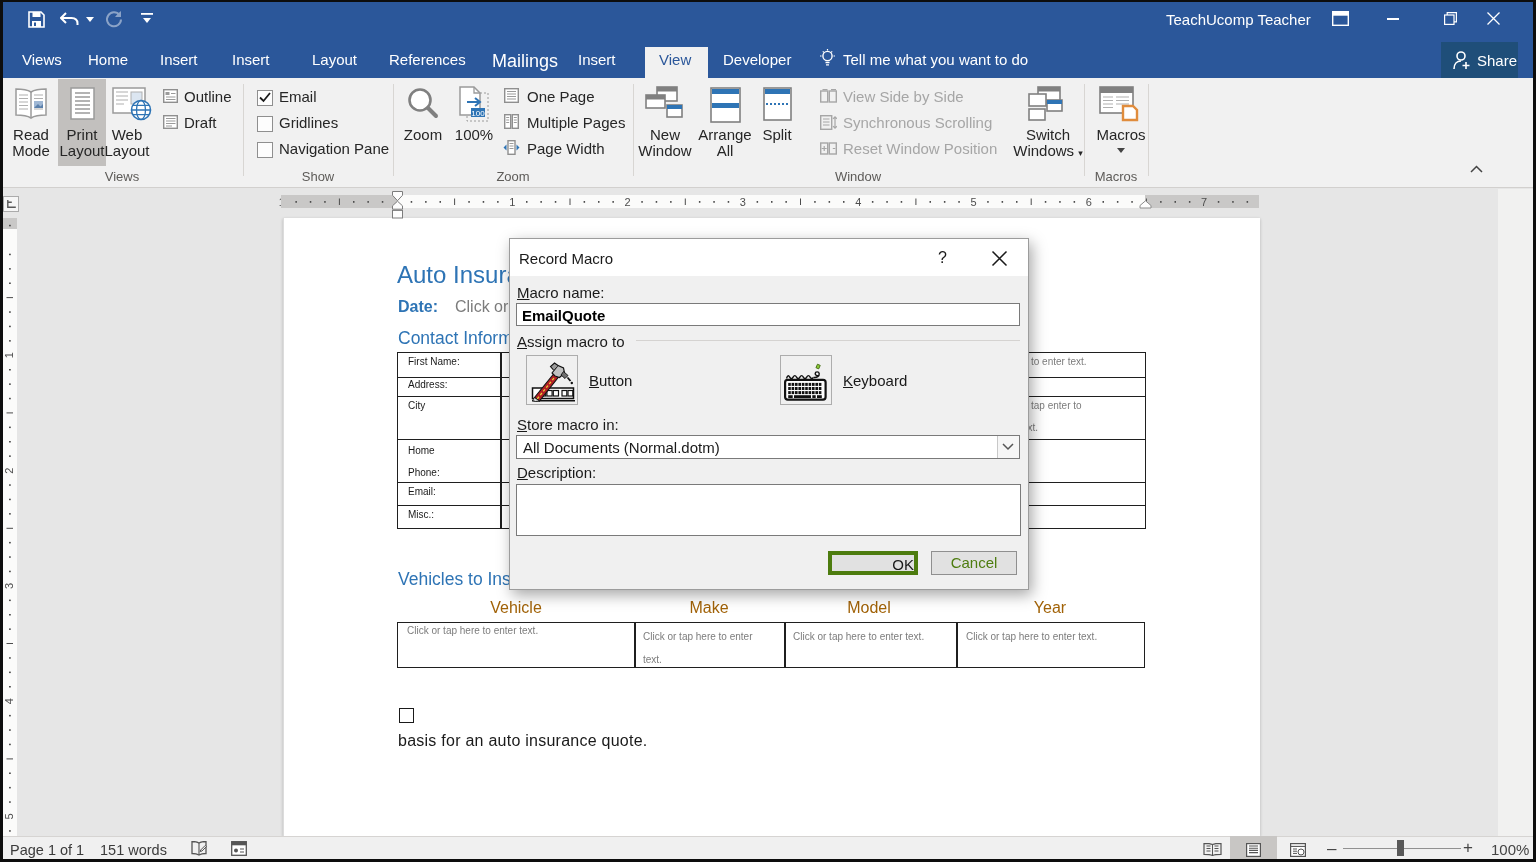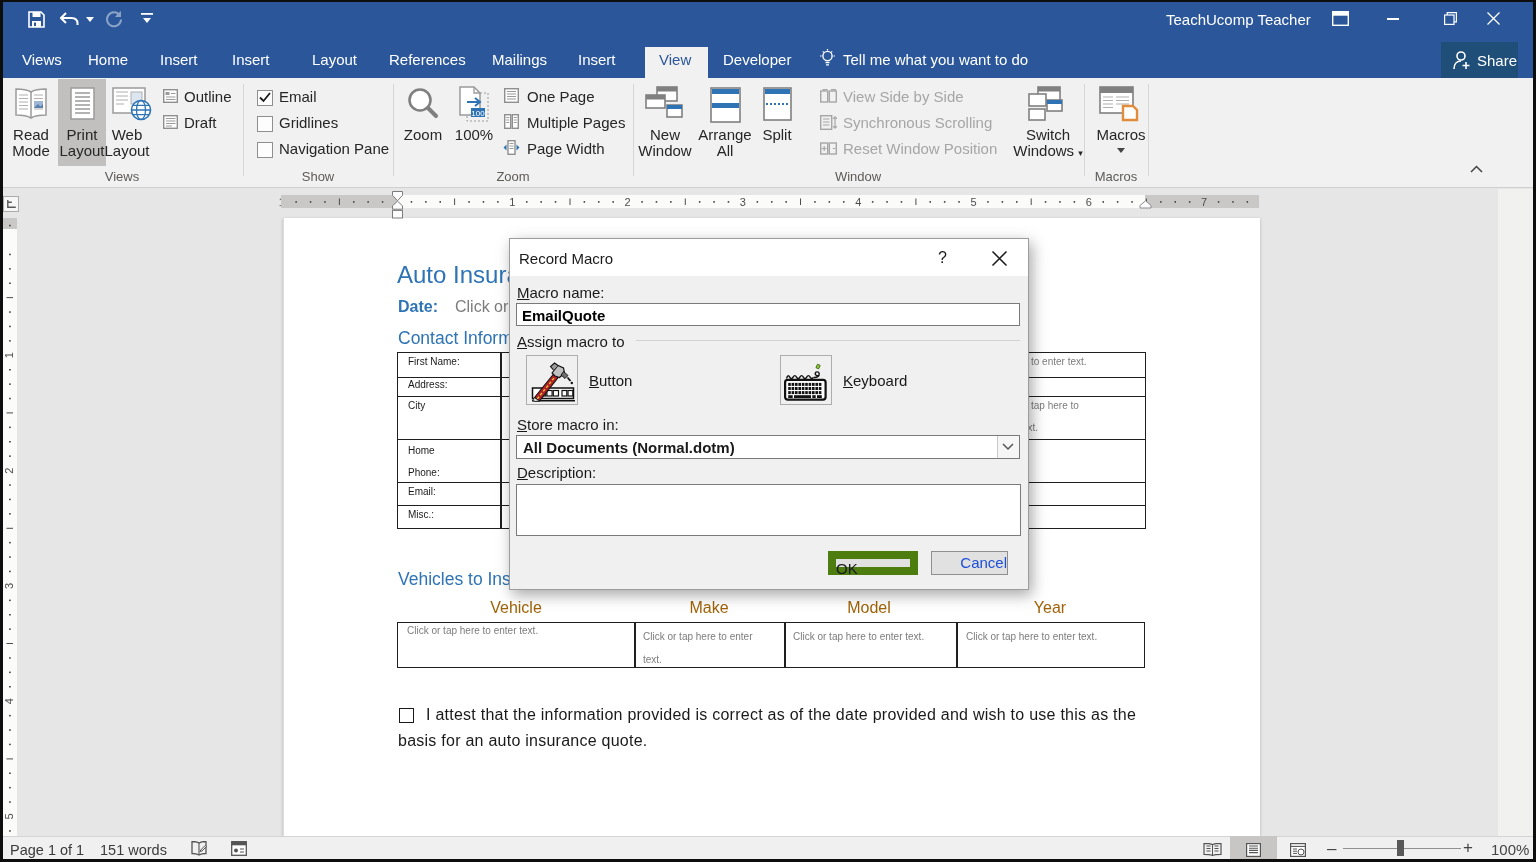--- a/index.html
+++ b/index.html
@@ -61,21 +61,21 @@
       <path d="M0.5 0.5 12.5 12.5M12.5 0.5 0.5 12.5" stroke="#fff" stroke-width="1.3"></path>
     </svg>
 
 <div class="a" style="left:645px;top:47px;width:63px;height:31px;background:#f1f1f1"></div>
 <div class="a wht" style="left:22px;top:51px;font-size:15px">Views</div>
 <div class="a wht" style="left:88px;top:51px;font-size:15px">Home</div>
 <div class="a wht" style="left:160px;top:51px;font-size:15px">Insert</div>
 <div class="a wht" style="left:232px;top:51px;font-size:15px">Insert</div>
 <div class="a wht" style="left:312px;top:51px;font-size:15px">Layout</div>
 <div class="a wht" style="left:389px;top:51px;font-size:15px">References</div>
-<div class="a wht" style="left:492px;top:51px;font-size:15px">Mailings</div>
+<div class="a wht" style="left:492px;top:51px;font-size:18px">Mailings</div>
 <div class="a wht" style="left:578px;top:51px;font-size:15px">Insert</div>
 <div class="a" style="left:659px;top:51px;font-size:15px;color:#2b579a">View</div>
 <div class="a wht" style="left:723px;top:51px;font-size:15px">Developer</div>
 <svg class="a" style="left:820px;top:49px" width="15" height="20" viewBox="0 0 15 20">
       <circle cx="7.5" cy="7" r="4.6" fill="none" stroke="#fff" stroke-width="1.4"></circle>
       <path d="M5.5 13.5h4M6 15.8h3" stroke="#fff" stroke-width="1.3"></path>
       <path d="M7.5 0v1.5M1.5 7H0M15 7h-1.5M2.8 2.3l1 1M12.2 2.3l-1 1" stroke="#fff" stroke-width="1.2"></path>
     </svg>
 <div class="a wht" style="left:843px;top:51px;font-size:15px">Tell me what you want to do</div>
 
@@ -387,40 +387,39 @@
 <div class="a" style="left:397px;top:438.5px;width:749px;height:1.5px;background:#1f1f1f"></div>
 <div class="a" style="left:397px;top:481.5px;width:749px;height:1.5px;background:#1f1f1f"></div>
 <div class="a" style="left:397px;top:504.5px;width:749px;height:1.5px;background:#1f1f1f"></div>
 <div class="tcell" style="left:408px;top:356px">First Name:</div>
 <div class="tcell" style="left:408px;top:379px">Address:</div>
 <div class="tcell" style="left:408px;top:400px">City</div>
 <div class="tcell" style="left:408px;top:440px;line-height:22px">Home<br>Phone:</div>
 <div class="tcell" style="left:408px;top:486px">Email:</div>
 <div class="tcell" style="left:408px;top:509px">Misc.:</div>
 <div class="tcell gph" style="left:1031px;top:356px">to enter text.</div>
-<div class="tcell gph" style="left:1031px;top:400px">tap here to</div>
+<div class="tcell gph" style="left:1031px;top:400px">tap enter to</div>
 <div class="tcell gph" style="left:1022px;top:422px">ext.</div>
 
 <div class="a" style="left:398px;top:569px;font-size:17.5px;color:#2e74b5;white-space:nowrap">Vehicles to Insure:</div>
 <div class="a blue" style="left:397px;top:599px;width:238px;text-align:center;font-size:16px">Vehicle</div>
 <div class="a blue" style="left:635px;top:599px;width:148px;text-align:center;font-size:16px">Make</div>
 <div class="a blue" style="left:783px;top:599px;width:172px;text-align:center;font-size:16px">Model</div>
 <div class="a blue" style="left:955px;top:599px;width:190px;text-align:center;font-size:16px">Year</div>
 
 <div class="a" style="left:397px;top:622px;width:748px;height:46px;border:1.5px solid #1f1f1f;box-sizing:border-box"></div>
 <div class="a" style="left:634px;top:622px;width:1.5px;height:46px;background:#1f1f1f"></div>
 <div class="a" style="left:784px;top:622px;width:1.5px;height:46px;background:#1f1f1f"></div>
 <div class="a" style="left:956px;top:622px;width:1.5px;height:46px;background:#1f1f1f"></div>
 <div class="tcell gph" style="left:407px;top:625px">Click or tap here to enter text.</div>
 <div class="tcell gph wrap" style="left:643px;top:625px;width:130px;line-height:23px">Click or tap here to enter text.</div>
 <div class="tcell gph wrap" style="left:793px;top:625px;width:155px;line-height:23px">Click or tap here to enter text.</div>
 <div class="tcell gph wrap" style="left:966px;top:625px;width:165px;line-height:23px">Click or tap here to enter text.</div>
 
 <div class="a" style="left:399px;top:708px;width:15px;height:15px;border:1.6px solid #1a1a1a;box-sizing:border-box"></div>
-<div class="tcell" style="left:426px;top:706px;font-size:16px;letter-spacing:0.25px">I attest that the information provided is correct as of the date provided and wish to use this as the</div>
 <div class="tcell" style="left:398px;top:732px;font-size:16px;letter-spacing:0.25px">basis for an auto insurance quote.</div>
 
 <div class="a" style="left:509px;top:238px;width:520px;height:352px;background:#f0f0f0;border:1px solid #9c9c9c;box-sizing:border-box;box-shadow:3px 5px 14px rgba(0,0,0,0.35)"></div>
 <div class="a" style="left:510px;top:239px;width:518px;height:37px;background:#fff"></div>
 <div class="a" style="left:519px;top:250px;font-size:15px;color:#1a1a1a">Record Macro</div>
 <div class="a" style="left:938px;top:249px;font-size:16px;color:#1a1a1a">?</div>
 <svg class="a" style="left:991px;top:250px" width="17" height="17" viewBox="0 0 17 17">
       <path d="M1.5 1.5 15.5 15.5M15.5 1.5 1.5 15.5" stroke="#1a1a1a" stroke-width="1.5"></path>
     </svg>
 <div class="a" style="left:517px;top:284px;font-size:15px;color:#1a1a1a"><span style="text-decoration:underline">M</span>acro name:</div>
@@ -490,29 +489,29 @@
         <rect x="34.8" y="30.1" width="2.6" height="3"></rect>
         <rect x="4.2" y="34.2" width="4.5" height="2.8"></rect>
         <rect x="10" y="34.2" width="17" height="2.8"></rect>
         <rect x="28.3" y="34.2" width="3.4" height="2.8"></rect>
         <rect x="33" y="34.2" width="4.8" height="2.8"></rect>
       </g>
     </svg>
 <div class="a" style="left:843px;top:372px;font-size:15px;color:#1a1a1a"><span style="text-decoration:underline">K</span>eyboard</div>
 <div class="a" style="left:517px;top:416px;font-size:15px;color:#1a1a1a"><span style="text-decoration:underline">S</span>tore macro in:</div>
 <div class="a" style="left:516px;top:435px;width:504px;height:24px;background:#fff;border:1px solid #7a7a7a;box-sizing:border-box"></div>
-<div class="a" style="left:523px;top:439px;font-size:15px;color:#1a1a1a;font-weight:bold">All Documents (Normal.dotm)</div>
+<div class="a" style="left:523px;top:439px;font-size:15px;color:#1a1a1a;font-weight:normal">All Documents (Normal.dotm)</div>
 <div class="a" style="left:997px;top:436px;width:22px;height:22px;background:#f6f6f6;border-left:1px solid #c8c8c8;box-sizing:border-box"></div>
 <svg class="a" style="left:1002px;top:443px" width="12" height="8" viewBox="0 0 12 8">
       <path d="M1 1l5 5 5-5" fill="none" stroke="#555" stroke-width="1.5"></path>
     </svg>
 <div class="a" style="left:517px;top:464px;font-size:15px;color:#1a1a1a"><span style="text-decoration:underline">D</span>escription:</div>
 <div class="a" style="left:516px;top:484px;width:505px;height:52px;background:#fff;border:1px solid #7a7a7a;box-sizing:border-box"></div>
-<div class="a" style="left:828px;top:551px;width:90px;height:24px;background:#e1e1e1;border:8px solid #4d7c0f;box-sizing:border-box;text-align:left;font-size:15px;color:#1a1a1a;line-height:20px">OK</div>
-<div class="a" style="left:931px;top:551px;width:77px;height:24px;background:#e1e1e1;border:1px solid #8f8f8f;box-sizing:border-box;text-align:right;font-size:15px;color:#1d4ed8;line-height:22px">Cancel</div>
+<div class="a" style="left:828px;top:551px;width:90px;height:24px;background:#e1e1e1;border:4px solid #4d7c0f;box-sizing:border-box;text-align:right;font-size:15px;color:#1a1a1a;line-height:20px">OK</div>
+<div class="a" style="left:931px;top:551px;width:86px;height:24px;background:#e1e1e1;border:1px solid #8f8f8f;box-sizing:border-box;text-align:center;font-size:15px;color:#4d7c0f;line-height:22px">Cancel</div>
 
 <div class="a" style="left:1498px;top:189px;width:36px;height:647px;background:#f1f1f0"></div>
 <div class="a" style="left:0;top:836px;width:1536px;height:26px;background:#f0f0f0;border-top:1px solid #d6d4d2;box-sizing:border-box"></div>
 <div class="a" style="left:10px;top:842px;font-size:14.5px;color:#3b3b3b">Page 1 of 1</div>
 <div class="a" style="left:100px;top:842px;font-size:14.5px;color:#3b3b3b">151 words</div>
 <svg class="a" style="left:191px;top:841px" width="17" height="16" viewBox="0 0 17 16">
       <path d="M8 2C6 0.8 3.5 0.5 1 0.5v12c2.5 0 5 .3 7 1.5 2-1.2 4.5-1.5 7-1.5v-12c-2.5 0-5 .3-7 1.5z" fill="none" stroke="#555" stroke-width="1.3"></path>
       <path d="M8 2v12" stroke="#555" stroke-width="1.1"></path>
       <path d="M15.5 5.5 11 10l-1.8.5L9.7 9l4.5-4.5z" fill="#f0f0f0" stroke="#555" stroke-width="1"></path>
     </svg>

